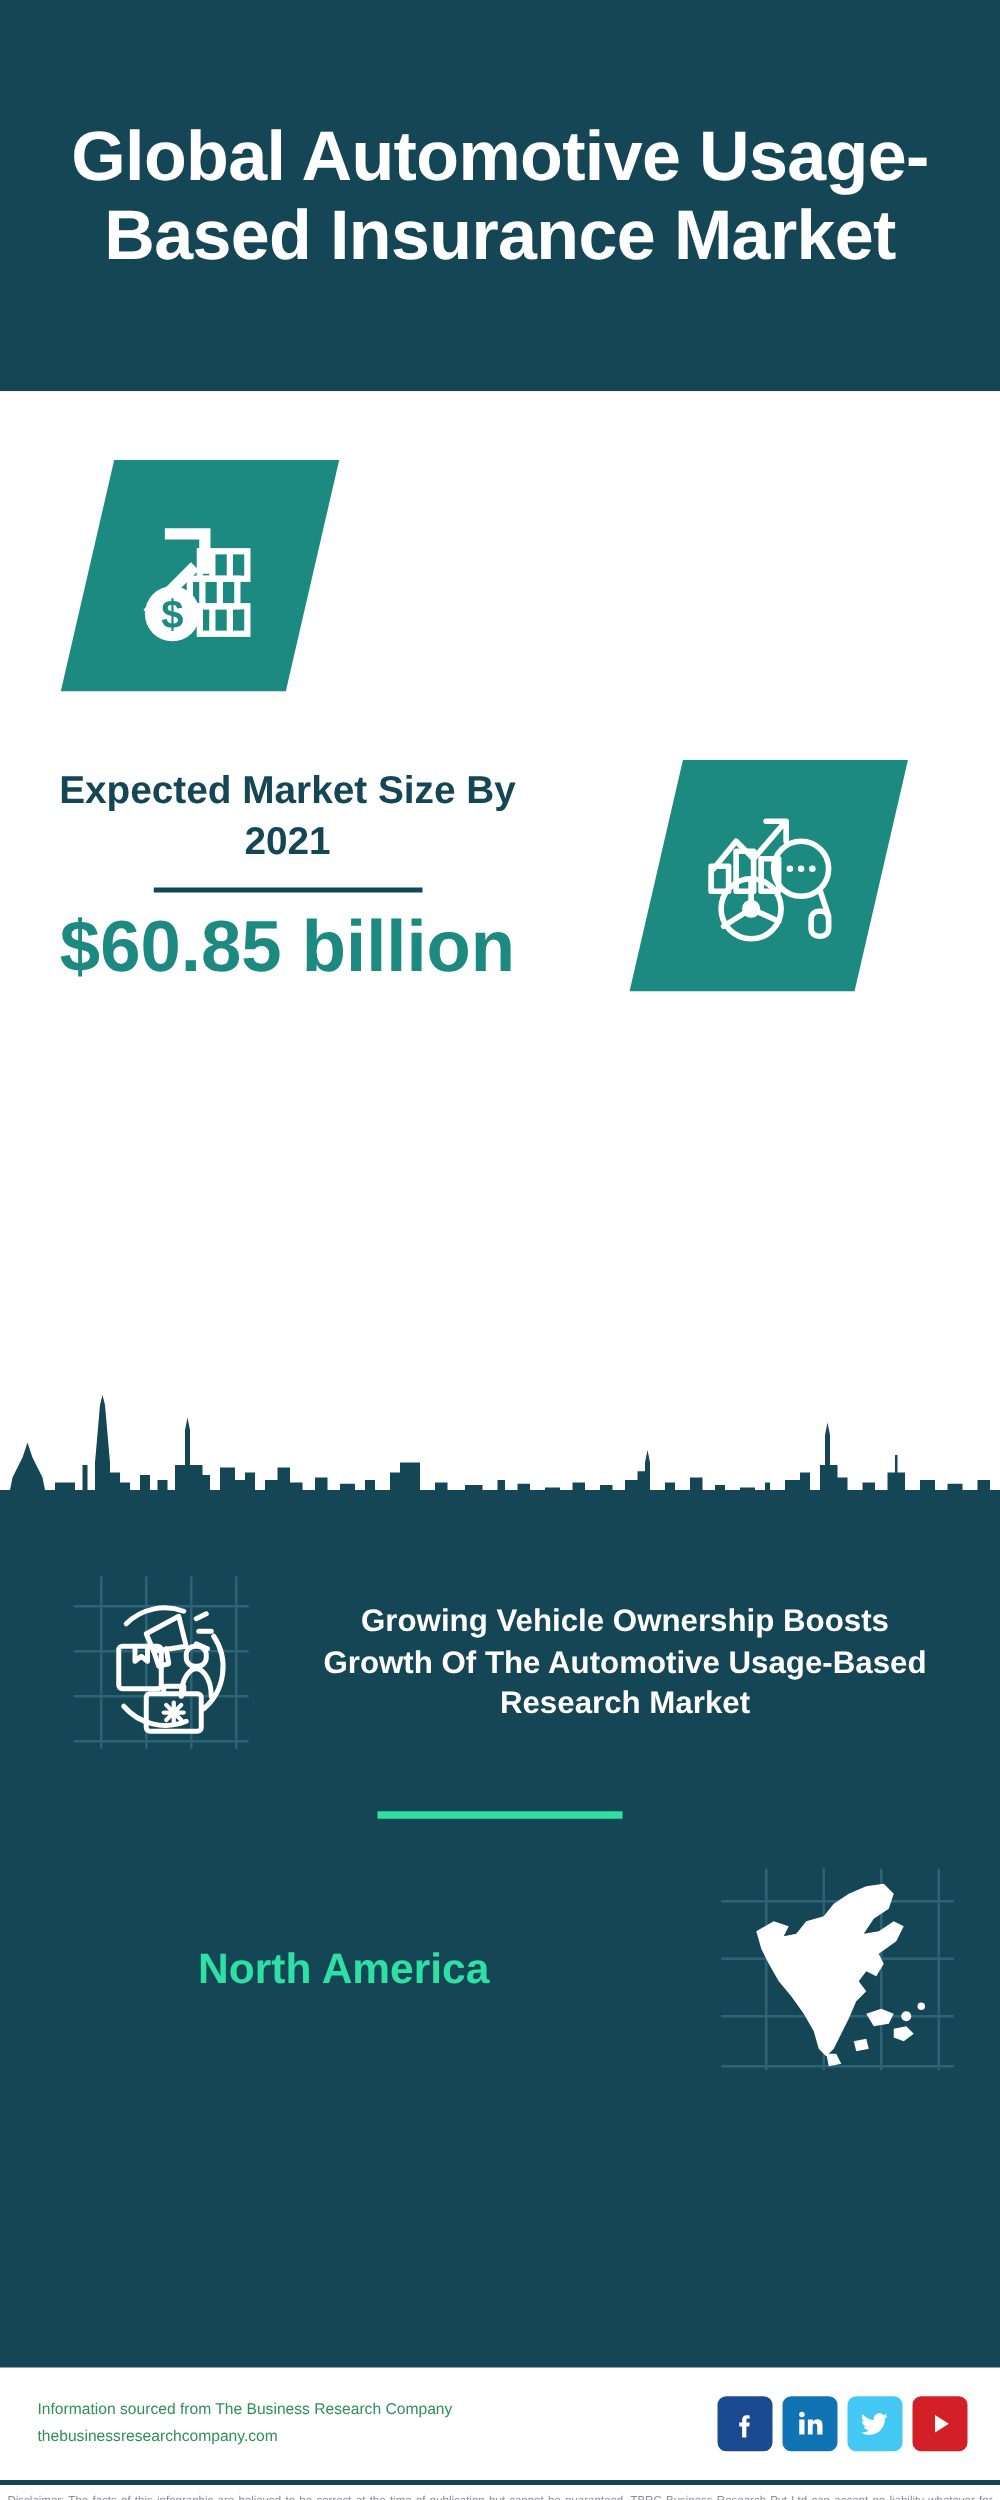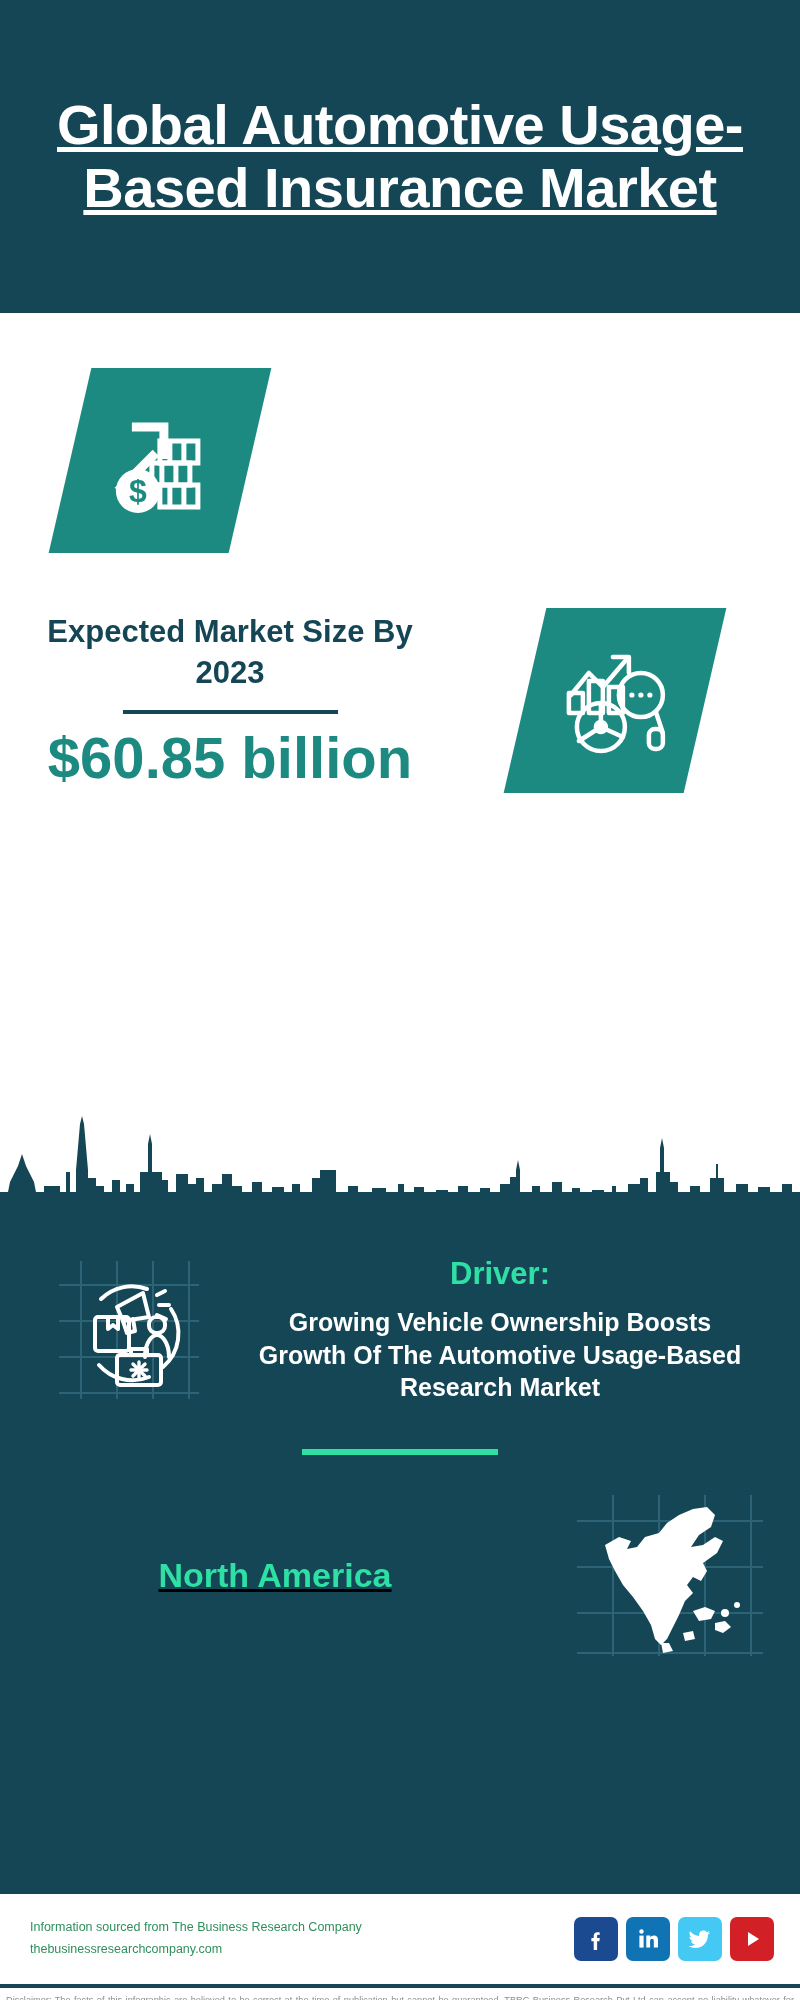--- a/index.html
+++ b/index.html
@@ -23,21 +23,20 @@
     justify-content:center;
     padding:0 40px;
   }
   .header-title {
     color:#ffffff;
     font-size:56px;
     font-weight:bold;
     line-height:1.12;
     text-align:center;
     letter-spacing:-0.5px;
-    text-decoration:underline;
   }
 
   
   .light-zone { position:relative; background:#ffffff; height:920px; }
 
   .stat-row { display:flex; align-items:center; }
 
   
   .stat1 { padding:55px 0 0 0; }
   .icon-tile {
@@ -111,21 +110,21 @@
   }
 
   .green-divider {
     width:196px; height:6px;
     background:#2ee0a4;
     margin:44px auto 0 auto;
   }
 
   
   .region-row { display:flex; align-items:center; padding:38px 0 0 0; }
-  .region-text { width:540px; text-align:center; padding-left:10px;text-decoration:underline; }
+  .region-text { width:540px; text-align:center; padding-left:10px; }
   .region-name {
     color:#2ee0a4;
     font-size:34px;
     font-weight:bold;
     line-height:1.22;
   }
   .region-sub {
     color:#ffffff;
     font-size:30px;
     line-height:1.28;
@@ -202,21 +201,21 @@
 
             <circle cx="34" cy="86" r="22" fill="#ffffff"></circle>
             <text x="34" y="97" font-size="32" font-weight="bold" text-anchor="middle" fill="#1d8a82" font-family="Liberation Sans, sans-serif">$</text>
           </svg>
         </div>
       </div>
     </div>
 
     <div class="stat-row stat2">
       <div class="stat-text">
-        <div class="stat-label">Expected Market Size By 2023</div>
+        <div class="stat-label">Expected Market Size By 2021</div>
         <div class="rule"></div>
         <div class="stat-value">$60.85 billion</div>
       </div>
       <div class="icon-wrap">
         <div class="icon-tile">
           <svg width="116" height="116" viewBox="0 0 116 116" aria-hidden="true">
             <g fill="none" stroke="#ffffff" stroke-width="4.5" stroke-linecap="round" stroke-linejoin="round">
 
               <polyline points="14,52 32,30 46,44 70,16"></polyline>
               <polyline points="56,14 72,14 72,30"></polyline>
@@ -289,21 +288,20 @@
             <g stroke-width="3.4">
               <line x1="86" y1="107" x2="86" y2="123"></line>
               <line x1="78" y1="115" x2="94" y2="115"></line>
               <line x1="80" y1="109" x2="92" y2="121"></line>
               <line x1="92" y1="109" x2="80" y2="121"></line>
             </g>
           </g>
         </svg>
       </div>
       <div class="driver-text">
-        <div class="driver-heading">Driver:</div>
         <div class="driver-body">Growing Vehicle Ownership Boosts Growth Of The Automotive Usage-Based Research Market</div>
       </div>
     </div>
 
     <div class="green-divider"></div>
 
     <div class="region-row">
       <div class="region-text">
         <div class="region-name">North America</div>
       </div>

